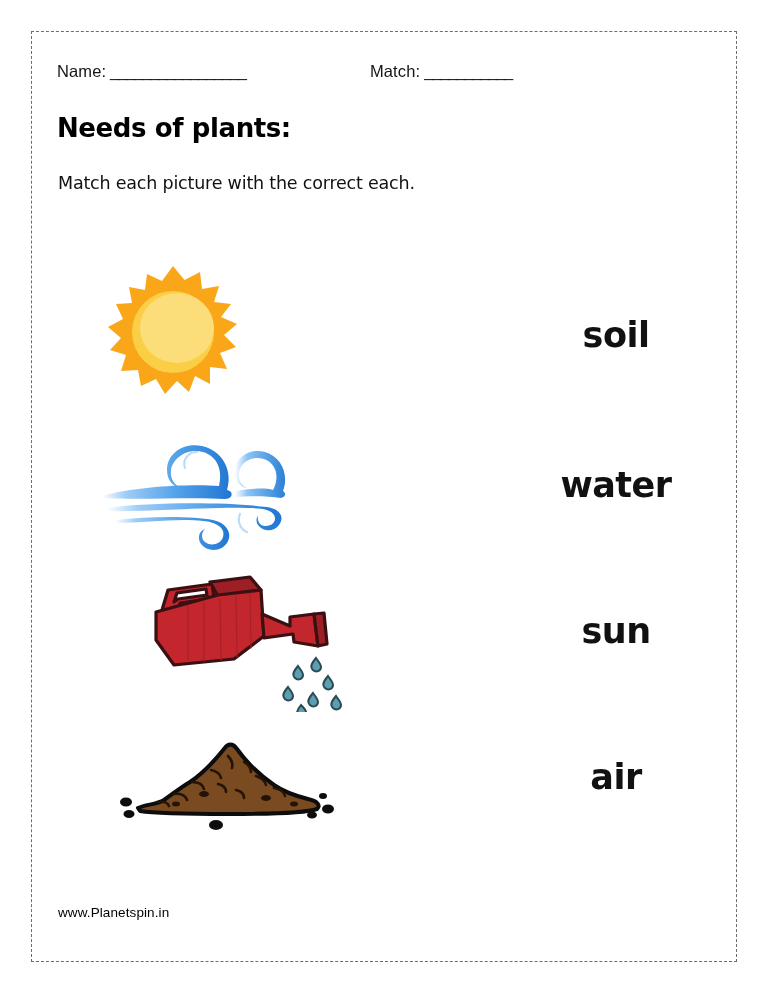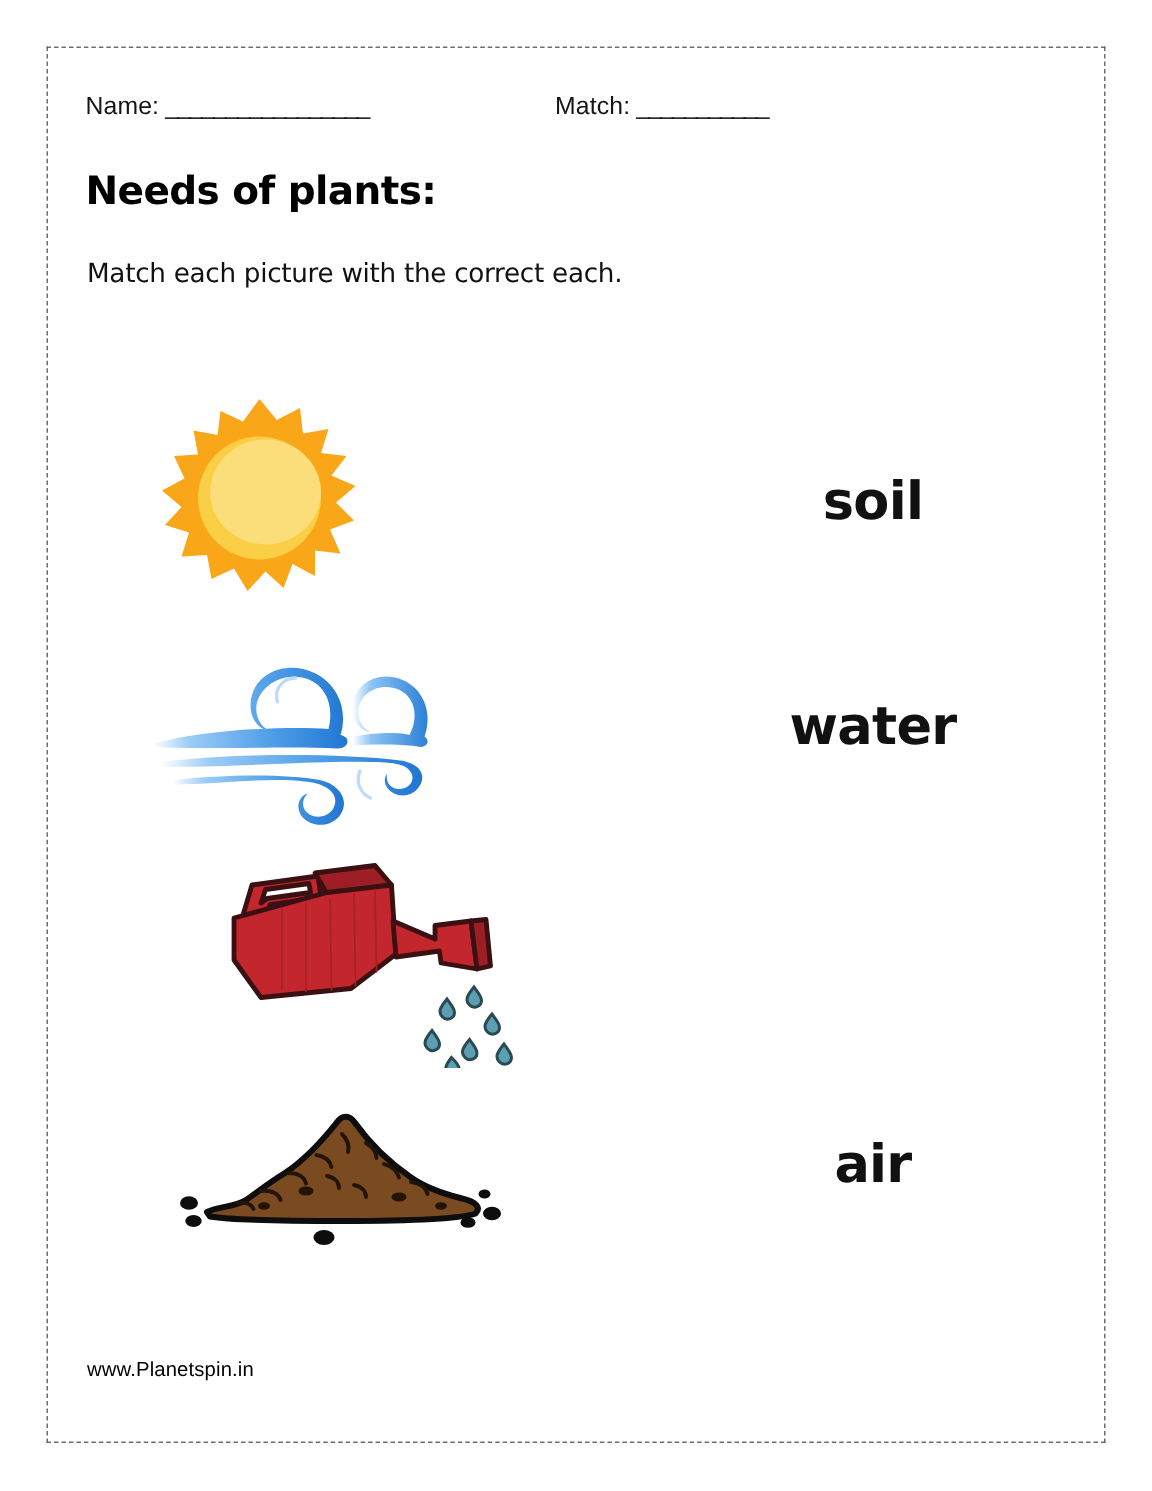--- a/index.html
+++ b/index.html
@@ -99,21 +99,21 @@
 
   .pic-cell {
     position: absolute;
     left: 52px;
     top: 0;
     width: 280px;
     height: 150px;
   }
   .word-cell {
     position: absolute;
-    left: 416px;
+    left: 450px;
     top: 0;
     width: 270px;
     height: 150px;
     display: flex;
     align-items: center;
     justify-content: center;
     text-align: right;
   }
   .word-text {
     font-family: "DejaVu Sans", sans-serif;
@@ -303,20 +303,23 @@
           <path d="M 178,96 c -5,6 -6,9 -3,12 c 3,3 8,1 8,-3 c 0,-3 -3,-6 -5,-9 z"></path>
           <path d="M 160,104 c -5,6 -6,9 -3,12 c 3,3 8,1 8,-3 c 0,-3 -3,-6 -5,-9 z"></path>
           <path d="M 190,114 c -5,6 -6,9 -3,12 c 3,3 8,1 8,-3 c 0,-3 -3,-6 -5,-9 z"></path>
           <path d="M 150,125 c -5,6 -6,9 -3,12 c 3,3 8,1 8,-3 c 0,-3 -3,-6 -5,-9 z"></path>
           <path d="M 175,131 c -5,6 -6,9 -3,12 c 3,3 8,1 8,-3 c 0,-3 -3,-6 -5,-9 z"></path>
           <path d="M 198,134 c -5,6 -6,9 -3,12 c 3,3 8,1 8,-3 c 0,-3 -3,-6 -5,-9 z"></path>
           <path d="M 163,143 c -4,5 -5,8 -2,10 c 3,2 7,1 7,-3 c 0,-2 -3,-5 -5,-7 z"></path>
         </g>
       </svg>
     </div>
+    <div class="word-cell">
+      <span class="word-text">sun</span>
+    </div>
   </div>
 
   <div class="match-row row-3">
     <div class="pic-cell">
       <svg class="art" width="225" height="100" viewBox="0 0 225 100" style="top:30px;left:33px">
 
         <path fill="#7a4a21" stroke="#0d0d0d" stroke-width="4" stroke-linejoin="round" d="
           M 22,76
           C 30,72 40,73 48,68
           C 58,61 64,56 74,50

